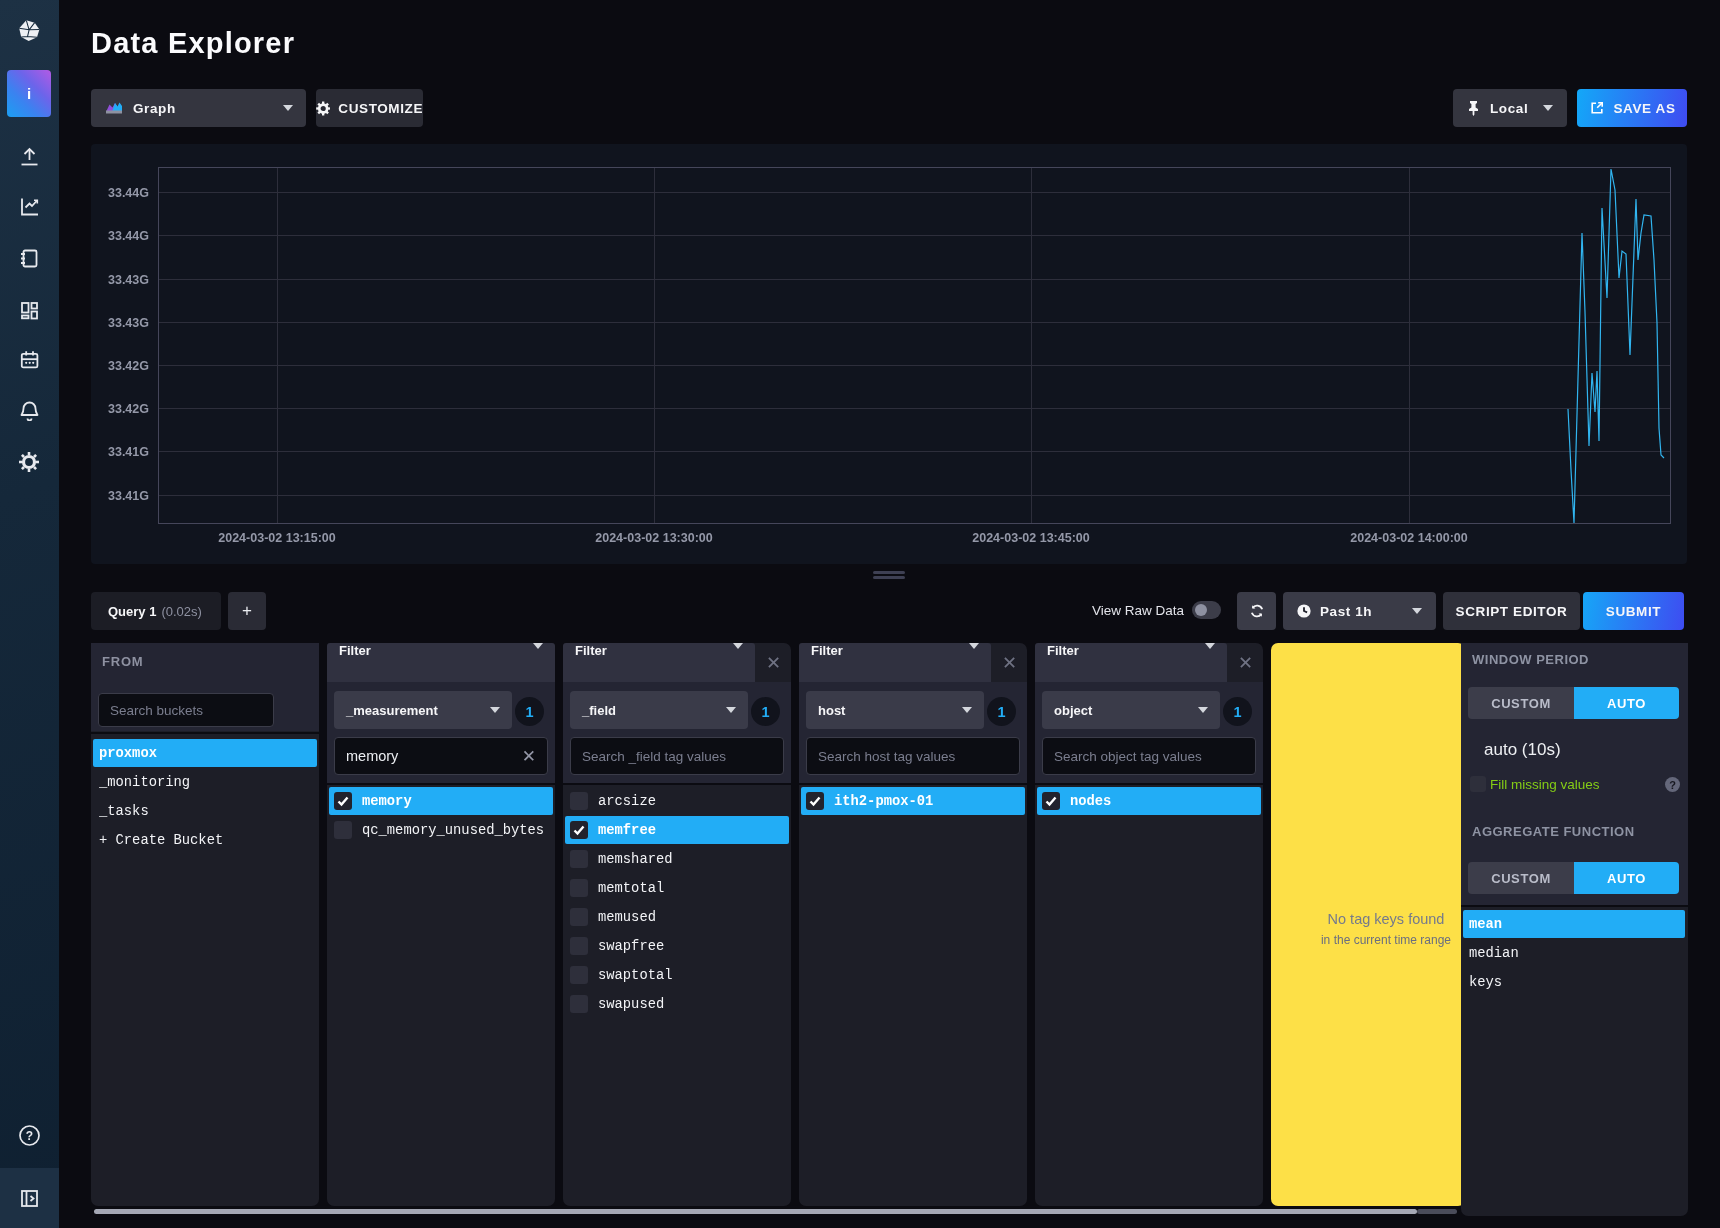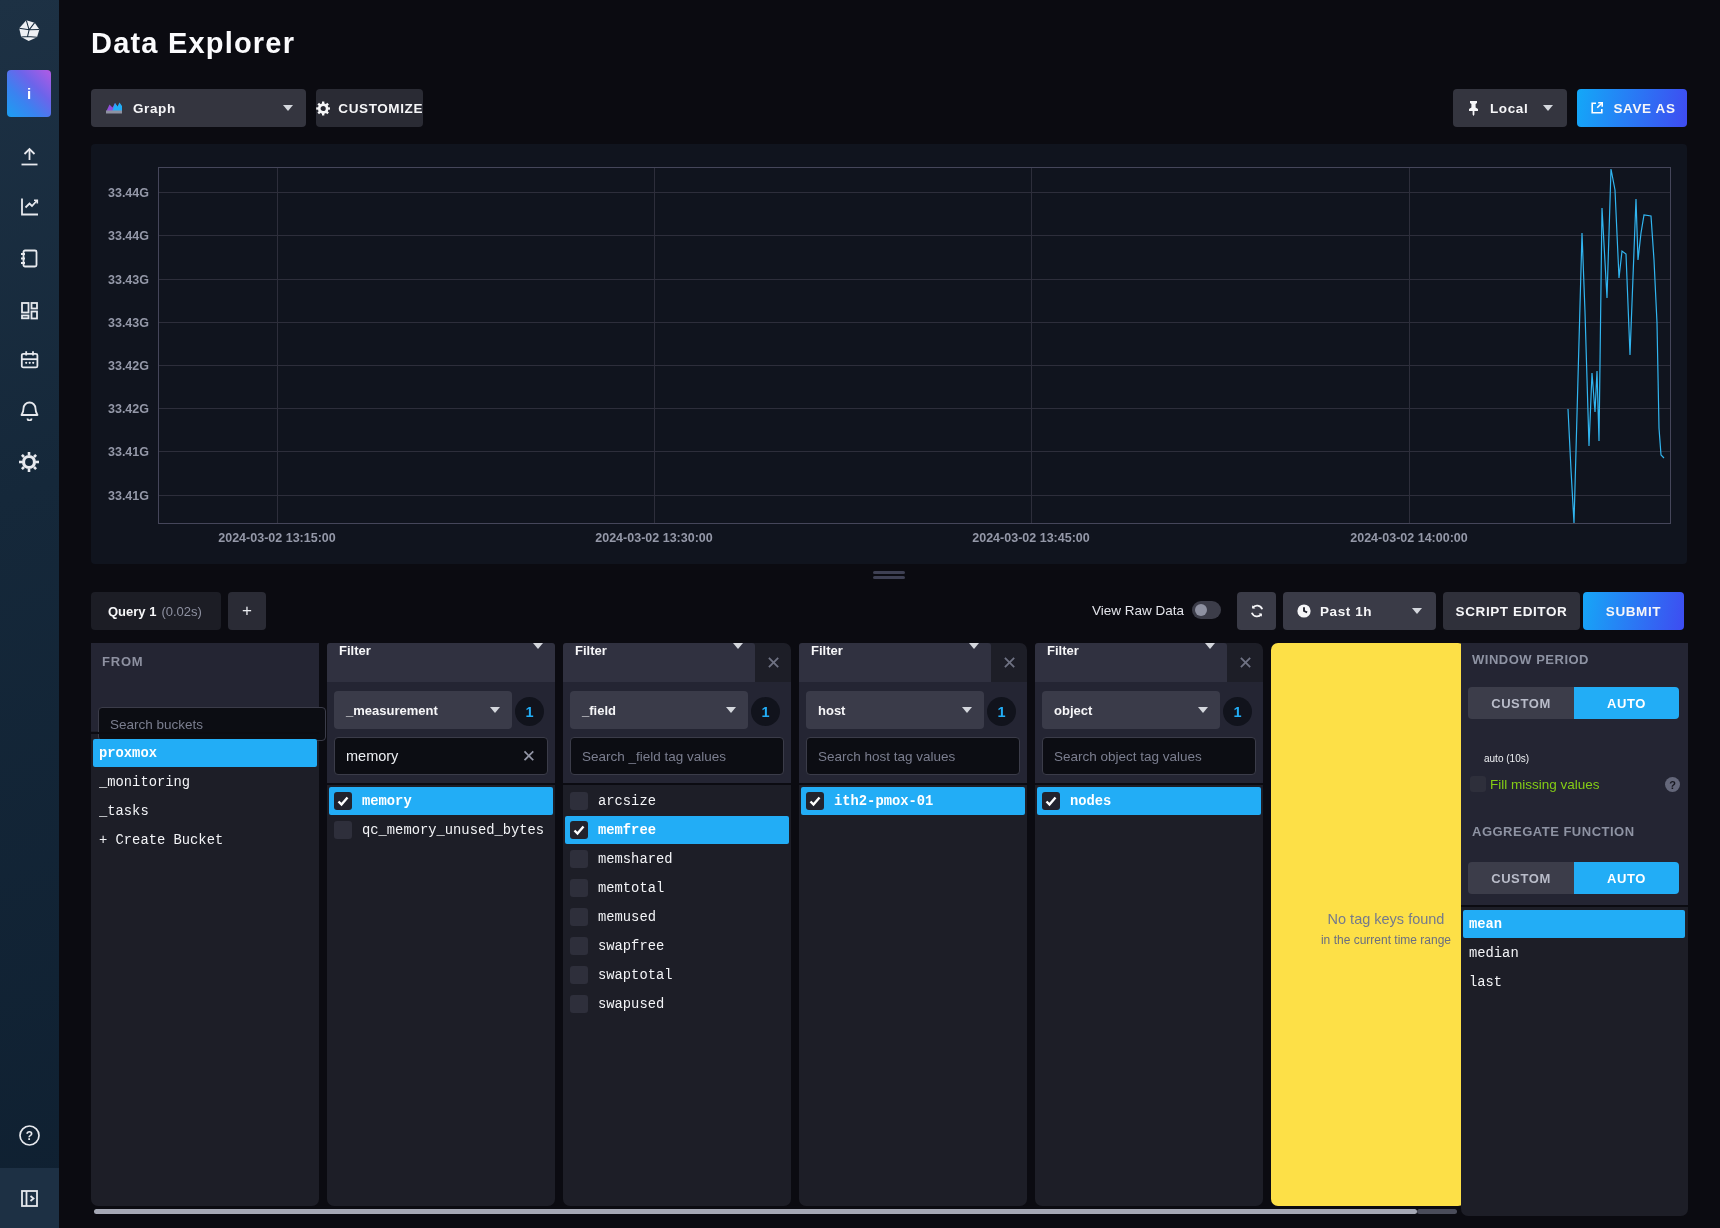--- a/index.html
+++ b/index.html
@@ -221,21 +221,21 @@
       </svg>
     Past 1h</span>
   <span class="caret"></span>
 </div>
 <div class="btn" style="left:1443px;top:592px;width:137px;background:#2f303a;justify-content:center;">SCRIPT EDITOR</div>
 <div class="btn" style="left:1583px;top:592px;width:101px;background:linear-gradient(100deg,#16a6f7 0%,#3e4cf1 100%);justify-content:center;">SUBMIT</div>
 
 <div class="col dots" style="left:91px;width:228px;">
   <div class="body dots" style="top:0;height:88px;"></div>
   <div style="position:absolute;left:11px;top:11px;font-size:13px;font-weight:700;letter-spacing:.8px;color:#8e91a1;">FROM</div>
-  <div class="sinput" style="width:228px;top:64px;height:34px;">Search buckets</div>
+  <div class="sinput" style="width:176px;top:50px;height:34px;">Search buckets</div>
   <div class="divl" style="top:89px;width:228px;"></div>
   <div class="row sel" style="top:96px;padding-left:6px;">proxmox</div>
   <div class="row" style="top:125px;padding-left:6px;">_monitoring</div>
   <div class="row" style="top:154px;padding-left:6px;">_tasks</div>
   <div class="row" style="top:183px;padding-left:6px;">+ Create Bucket</div>
 </div>
 <div class="col dots" style="left:327px;width:228px;">
   <div class="body dots" style="top:39px;height:101px;"></div>
   <div class="colhead" style="width:228px;">Filter <span class="caret"></span></div>
   <div class="dd2">_measurement <span class="caret"></span></div>
@@ -300,26 +300,26 @@
 </div>
 <div class="col dots" style="left:1271px;width:194px;background:#fde047;">
   <div style="position:absolute;left:18px;top:268px;width:100%;text-align:center;color:#757a8c;font-size:14.5px;">No tag keys found</div>
   <div style="position:absolute;left:18px;top:290px;width:100%;text-align:center;color:#6a6e80;font-size:12px;">in the current time range</div>
 </div>
 <div class="col dots" style="left:1461px;width:227px;height:573px;">
   <div class="body dots" style="top:0;height:262px;"></div>
   <div style="position:absolute;left:11px;top:9px;font-size:13px;font-weight:700;letter-spacing:.5px;color:#8e93a3;">WINDOW PERIOD</div>
   <div style="position:absolute;left:7px;top:44px;width:106px;height:32px;background:#3c3d4a;border-radius:4px 0 0 4px;display:flex;align-items:center;justify-content:center;color:#b9bcc9;font-size:13px;font-weight:700;letter-spacing:.6px;">CUSTOM</div>
   <div style="position:absolute;left:113px;top:44px;width:105px;height:32px;background:#22adf6;border-radius:0 4px 4px 0;display:flex;align-items:center;justify-content:center;color:#fff;font-size:13px;font-weight:700;letter-spacing:.6px;">AUTO</div>
-  <div style="position:absolute;left:23px;top:110px;font-size:10px;color:#eef0f3;">auto (10s)</div>
+  <div style="position:absolute;left:23px;top:97px;font-size:17px;color:#eef0f3;">auto (10s)</div>
   <div style="position:absolute;left:9px;top:133px;width:16px;height:16px;background:#2e2f3b;border-radius:3px;"></div>
   <div style="position:absolute;left:29px;top:134px;font-size:13.5px;color:#84cc16;">Fill missing values</div>
   <div style="position:absolute;left:204px;top:134px;width:15px;height:15px;border-radius:50%;background:#64677a;color:#16171f;font-size:11px;font-weight:700;display:flex;align-items:center;justify-content:center;">?</div>
   <div style="position:absolute;left:11px;top:181px;font-size:13px;font-weight:700;letter-spacing:.5px;color:#8e93a3;">AGGREGATE FUNCTION</div>
   <div style="position:absolute;left:7px;top:219px;width:106px;height:32px;background:#3c3d4a;border-radius:4px 0 0 4px;display:flex;align-items:center;justify-content:center;color:#b9bcc9;font-size:13px;font-weight:700;letter-spacing:.6px;">CUSTOM</div>
   <div style="position:absolute;left:113px;top:219px;width:105px;height:32px;background:#22adf6;border-radius:0 4px 4px 0;display:flex;align-items:center;justify-content:center;color:#fff;font-size:13px;font-weight:700;letter-spacing:.6px;">AUTO</div>
   <div class="divl" style="top:262px;width:227px;"></div>
   <div class="row sel" style="top:267px;left:2px;right:3px;padding-left:6px;">mean</div>
   <div class="row" style="top:296px;left:2px;right:3px;padding-left:6px;">median</div>
-  <div class="row" style="top:325px;left:2px;right:3px;padding-left:6px;">last</div>
+  <div class="row" style="top:325px;left:2px;right:3px;padding-left:6px;">keys</div>
 </div>
 <div style="position:absolute;left:94px;top:1209px;width:1323px;height:5px;border-radius:3px;background:#a5a8b5;"></div>
 <div style="position:absolute;left:1417px;top:1209px;width:40px;height:5px;border-radius:3px;background:#4a4c5a;"></div>
 
 </body></html>

